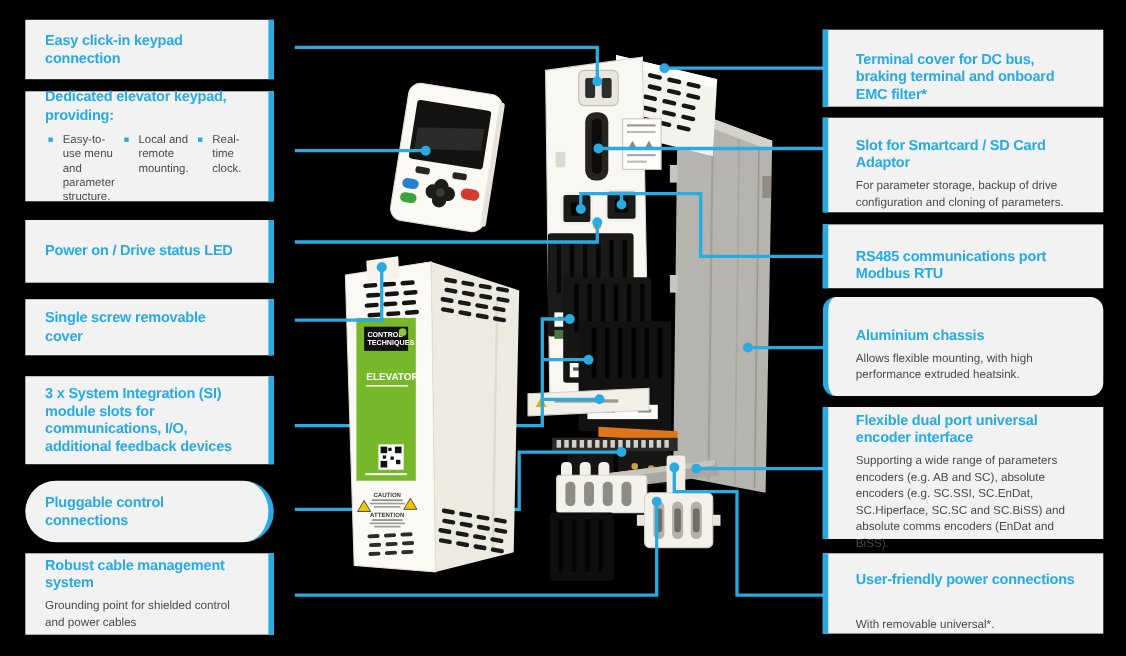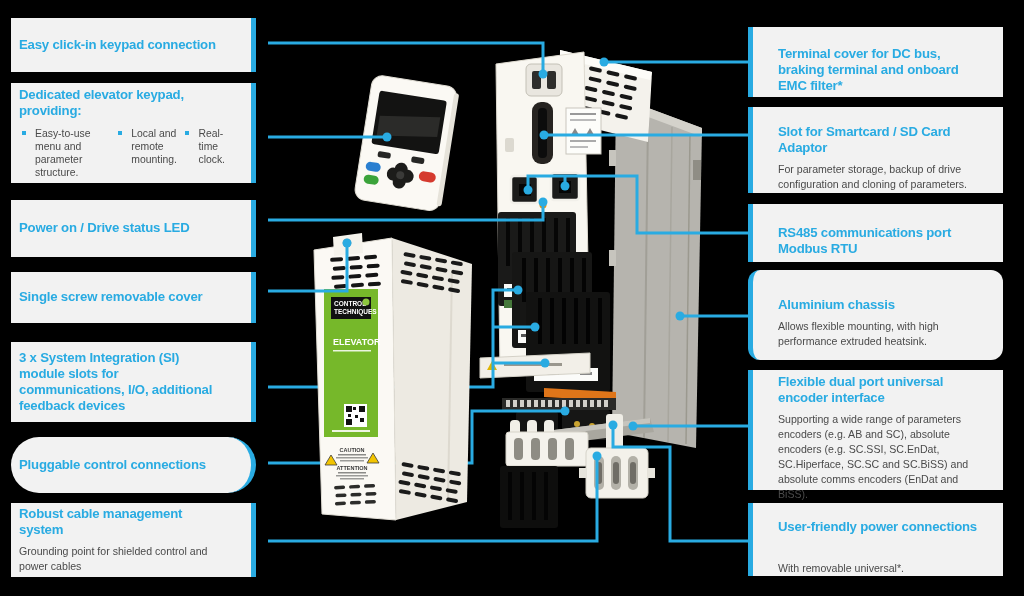--- a/index.html
+++ b/index.html
@@ -4,21 +4,21 @@
 <style>
   :root{
     --bg:#000000; --accent:#29abe2; --panel:#f2f2f2; --ink:#4a4a4a; --green:#76b82a;
   }
   html,body{margin:0;padding:0;background:var(--bg);}
   .stage{position:relative;width:1024px;height:596px;background:var(--bg);overflow:hidden;
          font-family:"Liberation Sans", sans-serif;}
   .art{position:absolute;left:0;top:0;}
   .callout{position:absolute;background:var(--panel);display:flex;flex-direction:column;
            justify-content:center;box-sizing:border-box;}
-  .side-l{left:11px;width:245px;border-right:5px solid var(--accent);padding:6px 26px 6px 8px;}
+  .side-l{left:23px;width:226px;border-right:5px solid var(--accent);padding:6px 26px 6px 18px;}
   .side-r{left:748px;width:255px;border-left:5px solid var(--accent);padding:22px 16px 6px 25px;}
   .c-title{color:var(--accent);font-weight:bold;font-size:13.2px;line-height:1.22;letter-spacing:-0.2px;}
   .c-body{color:var(--ink);font-size:10.6px;line-height:1.42;margin-top:6px;}
   .bullets{margin-top:8px;display:flex;gap:5.5px;}
   .bullet{display:flex;align-items:flex-start;gap:9px;color:var(--ink);font-size:10.4px;line-height:1.25;}
   .bdot{flex:0 0 auto;width:4px;height:4px;background:var(--accent);margin-top:4px;margin-left:3px;}
   .cline{fill:none;stroke:var(--accent);stroke-width:3;}
   .cdot{fill:var(--accent);}
 </style>
 </head>
@@ -369,21 +369,21 @@
       <circle class="cdot" cx="387" cy="137" r="4.5"></circle>
       <polyline class="cline" points="268,291 347,291 347,247"></polyline>
       <circle class="cdot" cx="347" cy="243" r="4.5"></circle>
     </g>
   </svg>
 
   <div class="callout side-l" style="top:18px;height:54px;">
     <div class="c-title">Easy click-in keypad connection</div>
   </div>
 
-  <div class="callout side-l" style="top:83px;height:100px;align-items:center;">
+  <div class="callout side-l" style="top:83px;height:100px;">
     <div class="c-title">Dedicated elevator keypad, providing:</div>
     <div class="bullets">
       <div class="bullet">
           <span class="bdot"></span>
           <span>Easy-to-use menu and parameter structure.</span>
         </div>
       <div class="bullet">
           <span class="bdot"></span>
           <span>Local and remote mounting.</span>
         </div>

